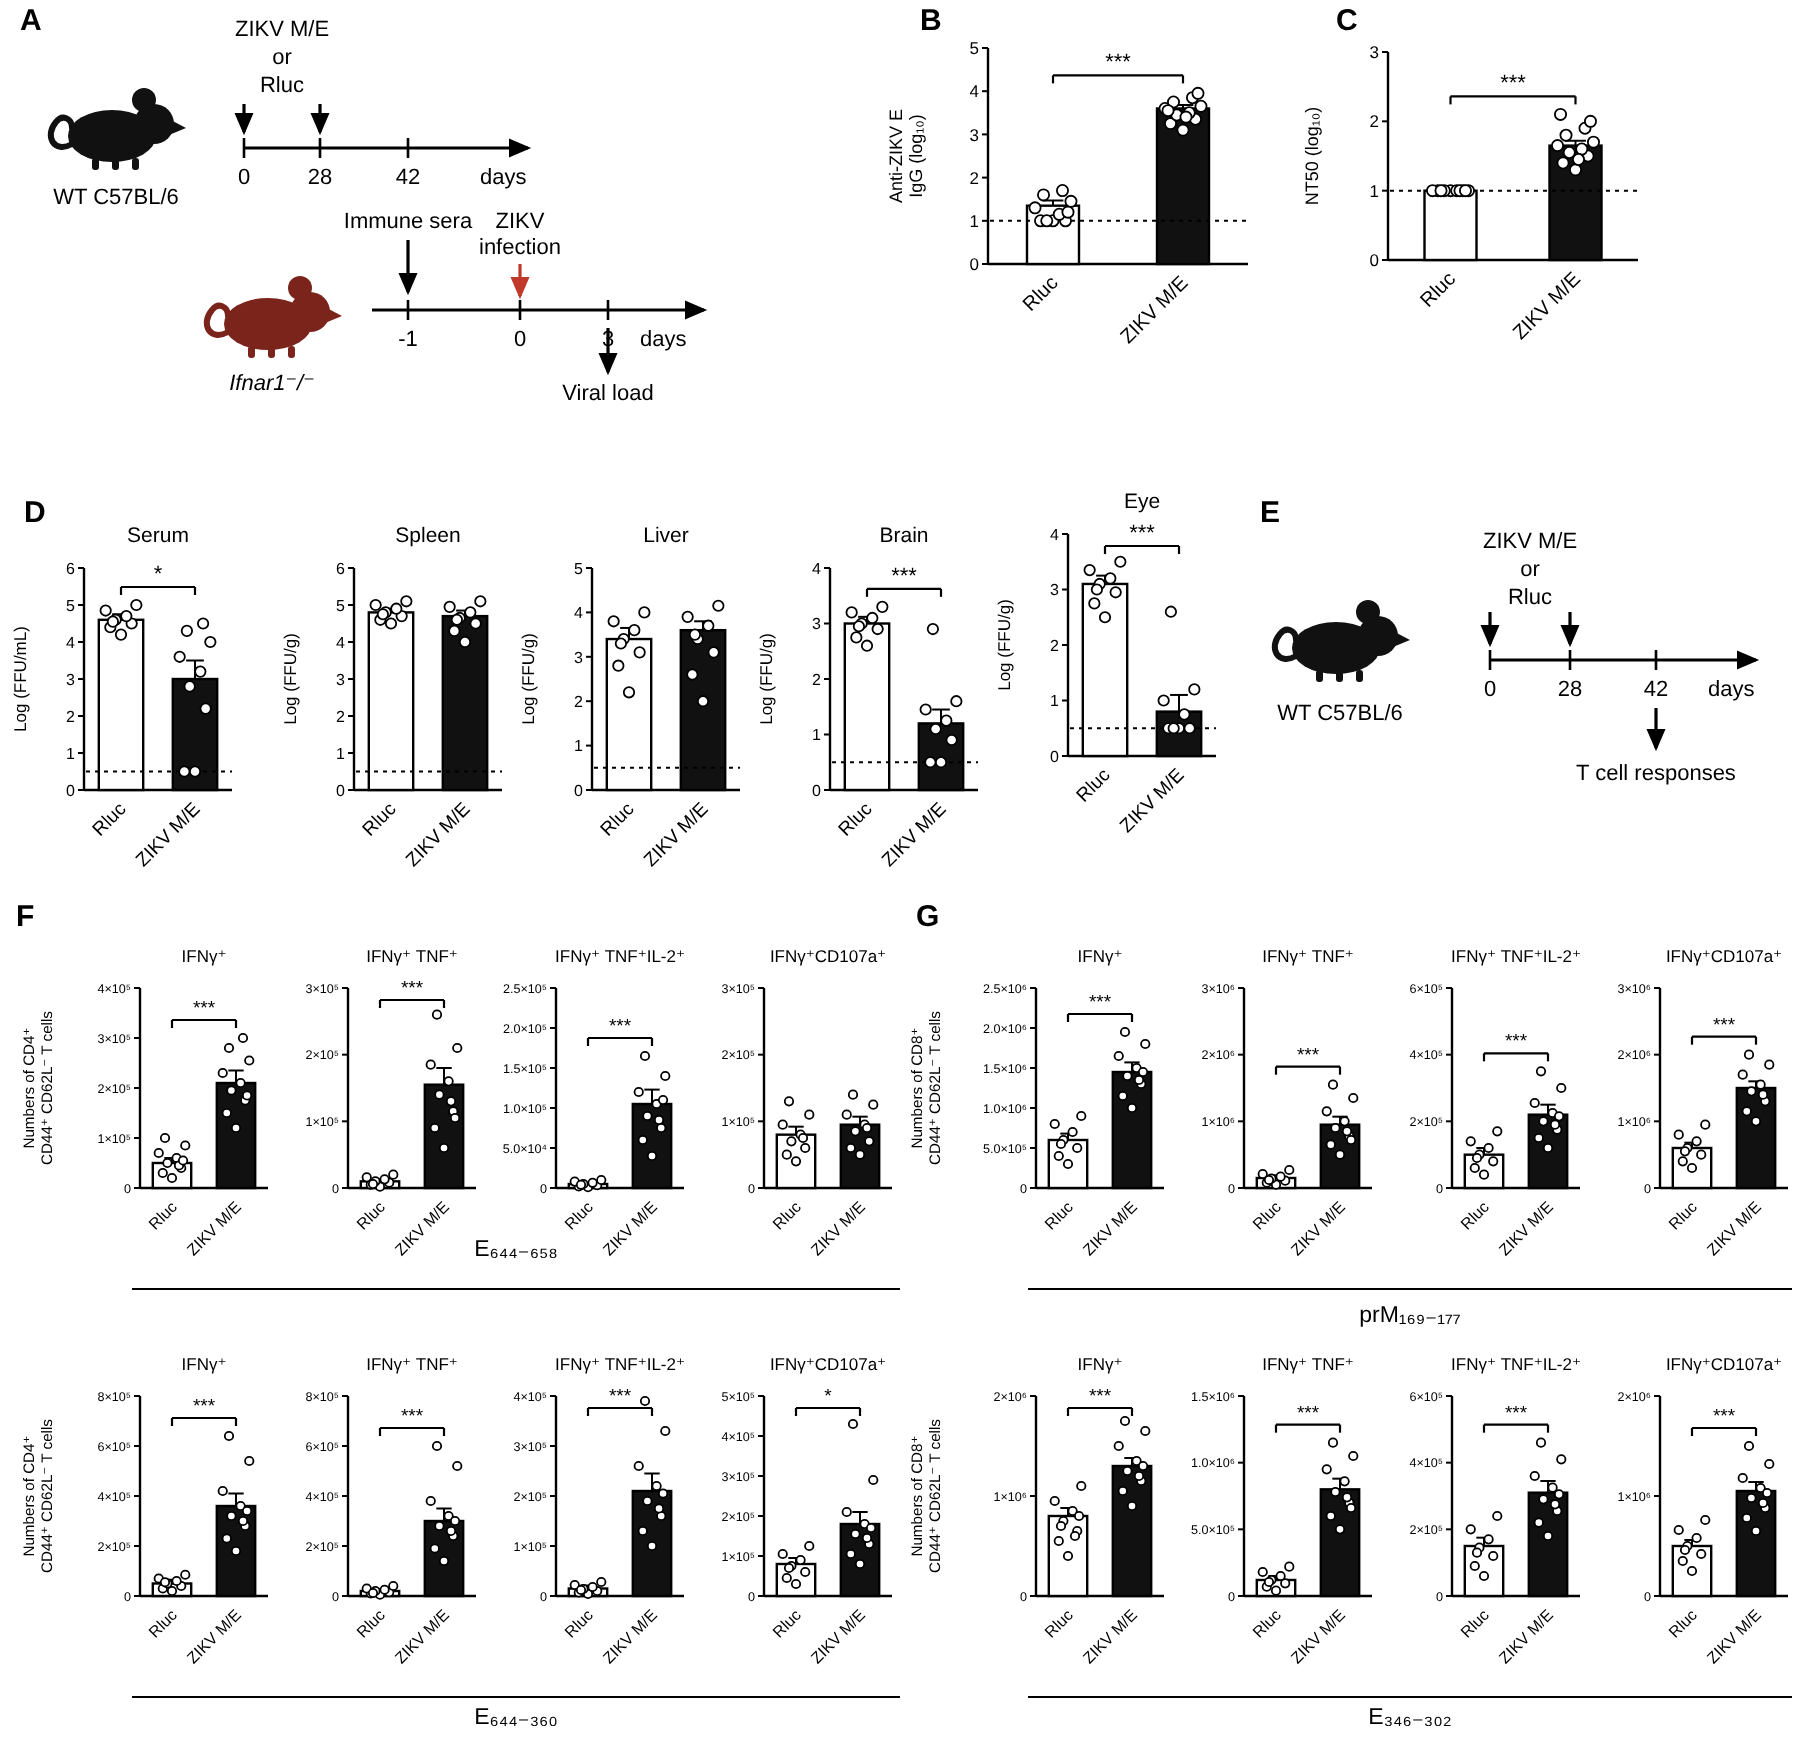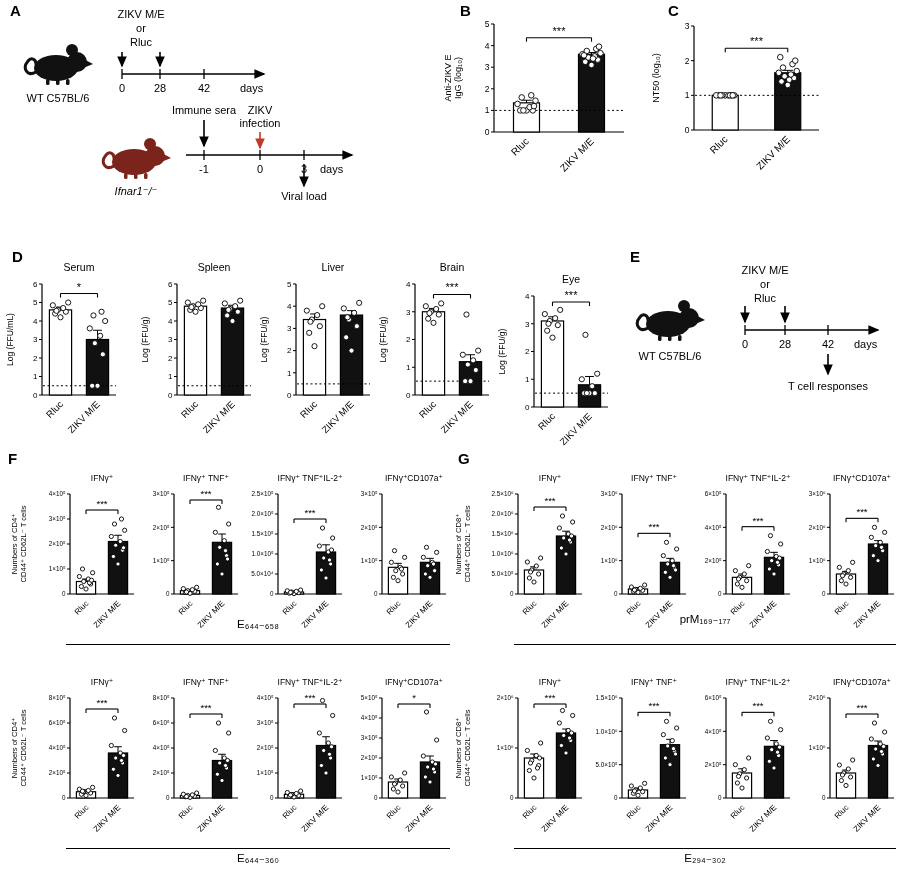--- a/index.html
+++ b/index.html
@@ -387,21 +387,21 @@
         <circle cx="85.82768" cy="94.7625" r="2.6" fill="#fff" stroke="#000" stroke-width="0.9"></circle>
         <circle cx="101.17232" cy="90.6" r="2.6" fill="#fff" stroke="#000" stroke-width="0.9"></circle>
         <circle cx="89.45072" cy="54.525000000000006" r="2.6" fill="#fff" stroke="#000" stroke-width="0.9"></circle>
         <line x1="56.5" y1="34.42500000000001" x2="93.5" y2="34.42500000000001" stroke="#000" stroke-width="1.1"></line>
         <line x1="56.5" y1="34.42500000000001" x2="56.5" y2="38.42500000000001" stroke="#000" stroke-width="1.1"></line>
         <line x1="93.5" y1="34.42500000000001" x2="93.5" y2="38.42500000000001" stroke="#000" stroke-width="1.1"></line>
         <text x="75" y="31.42500000000001" text-anchor="middle" font-size="11">***</text>
         <text text-anchor="end" font-size="9.5" transform="translate(59.5,145) rotate(-45)">Rluc</text>
         <text text-anchor="end" font-size="9.5" transform="translate(96.5,145) rotate(-45)">ZIKV M/E</text>
       </svg></div>
-  <div class="chart" style="left:496px;top:272px"><svg width="118" height="183">
+  <div class="chart" style="left:496px;top:243px"><svg width="118" height="183">
         <text x="75" y="11" text-anchor="middle" font-size="10.5">Eye</text>
         <text text-anchor="middle" font-size="8.5" transform="translate(9,79.5) rotate(-90)">Log (FFU/g)</text>
         <line x1="38" y1="24" x2="38" y2="135" stroke="#000" stroke-width="1.2"></line>
         <line x1="38" y1="135" x2="112" y2="135" stroke="#000" stroke-width="1.2"></line>
         <line x1="35" y1="135" x2="38" y2="135" stroke="#000" stroke-width="1"></line>
         <text x="33.5" y="137.88" text-anchor="end" font-size="8">0</text>
         <line x1="35" y1="107.25" x2="38" y2="107.25" stroke="#000" stroke-width="1"></line>
         <text x="33.5" y="110.13" text-anchor="end" font-size="8">1</text>
         <line x1="35" y1="79.5" x2="38" y2="79.5" stroke="#000" stroke-width="1"></line>
         <text x="33.5" y="82.38" text-anchor="end" font-size="8">2</text>
@@ -985,21 +985,21 @@
         <circle cx="78.49792" cy="57.33333333333334" r="2.1" fill="#fff" stroke="#000" stroke-width="0.9"></circle>
         <circle cx="85.50208" cy="77.33333333333334" r="2.1" fill="#fff" stroke="#000" stroke-width="0.9"></circle>
         <line x1="50" y1="48.33333333333334" x2="82" y2="48.33333333333334" stroke="#000" stroke-width="1.1"></line>
         <line x1="50" y1="48.33333333333334" x2="50" y2="52.33333333333334" stroke="#000" stroke-width="1.1"></line>
         <line x1="82" y1="48.33333333333334" x2="82" y2="52.33333333333334" stroke="#000" stroke-width="1.1"></line>
         <text x="66" y="45.33333333333334" text-anchor="middle" font-size="9.5">***</text>
         <text text-anchor="end" font-size="8" transform="translate(53,134) rotate(-45)">Rluc</text>
         <text text-anchor="end" font-size="8" transform="translate(85,134) rotate(-45)">ZIKV M/E</text>
       </svg></div>
   <div class="group-line" style="left:514px;top:644px;width:382px"></div>
-  <div class="group-label" style="left:514px;top:612px;width:382px">prM₁₆₉₋₁₇₇</div>
+  <div class="group-label" style="left:514px;top:650px;width:382px">prM₁₆₉₋₁₇₇</div>
 
   <div class="vlabel" style="left:391px;top:736px">
     <div>Numbers of CD8⁺</div>
     <div>CD44⁺ CD62L⁻ T cells</div>
   </div>
   <div class="chart" style="left:484px;top:674px"><svg width="104" height="168">
         <text x="66" y="11" text-anchor="middle" font-size="8.5">IFNγ⁺</text>
         <line x1="34" y1="24" x2="34" y2="124" stroke="#000" stroke-width="1.2"></line>
         <line x1="34" y1="124" x2="98" y2="124" stroke="#000" stroke-width="1.2"></line>
         <line x1="31" y1="124" x2="34" y2="124" stroke="#000" stroke-width="1"></line>
@@ -1162,15 +1162,15 @@
         <circle cx="85.50208" cy="77.5" r="2.1" fill="#fff" stroke="#000" stroke-width="0.9"></circle>
         <circle cx="87.5296" cy="72.5" r="2.1" fill="#fff" stroke="#000" stroke-width="0.9"></circle>
         <line x1="50" y1="40" x2="82" y2="40" stroke="#000" stroke-width="1.1"></line>
         <line x1="50" y1="40" x2="50" y2="44" stroke="#000" stroke-width="1.1"></line>
         <line x1="82" y1="40" x2="82" y2="44" stroke="#000" stroke-width="1.1"></line>
         <text x="66" y="37" text-anchor="middle" font-size="9.5">***</text>
         <text text-anchor="end" font-size="8" transform="translate(53,134) rotate(-45)">Rluc</text>
         <text text-anchor="end" font-size="8" transform="translate(85,134) rotate(-45)">ZIKV M/E</text>
       </svg></div>
   <div class="group-line" style="left:514px;top:848px;width:382px"></div>
-  <div class="group-label" style="left:514px;top:851px;width:382px">E₂₉₄₋₃₀₂</div>
+  <div class="group-label" style="left:514px;top:851px;width:382px">E₃₄₆₋₃₀₂</div>
 
 </div>
 
 </body></html>

